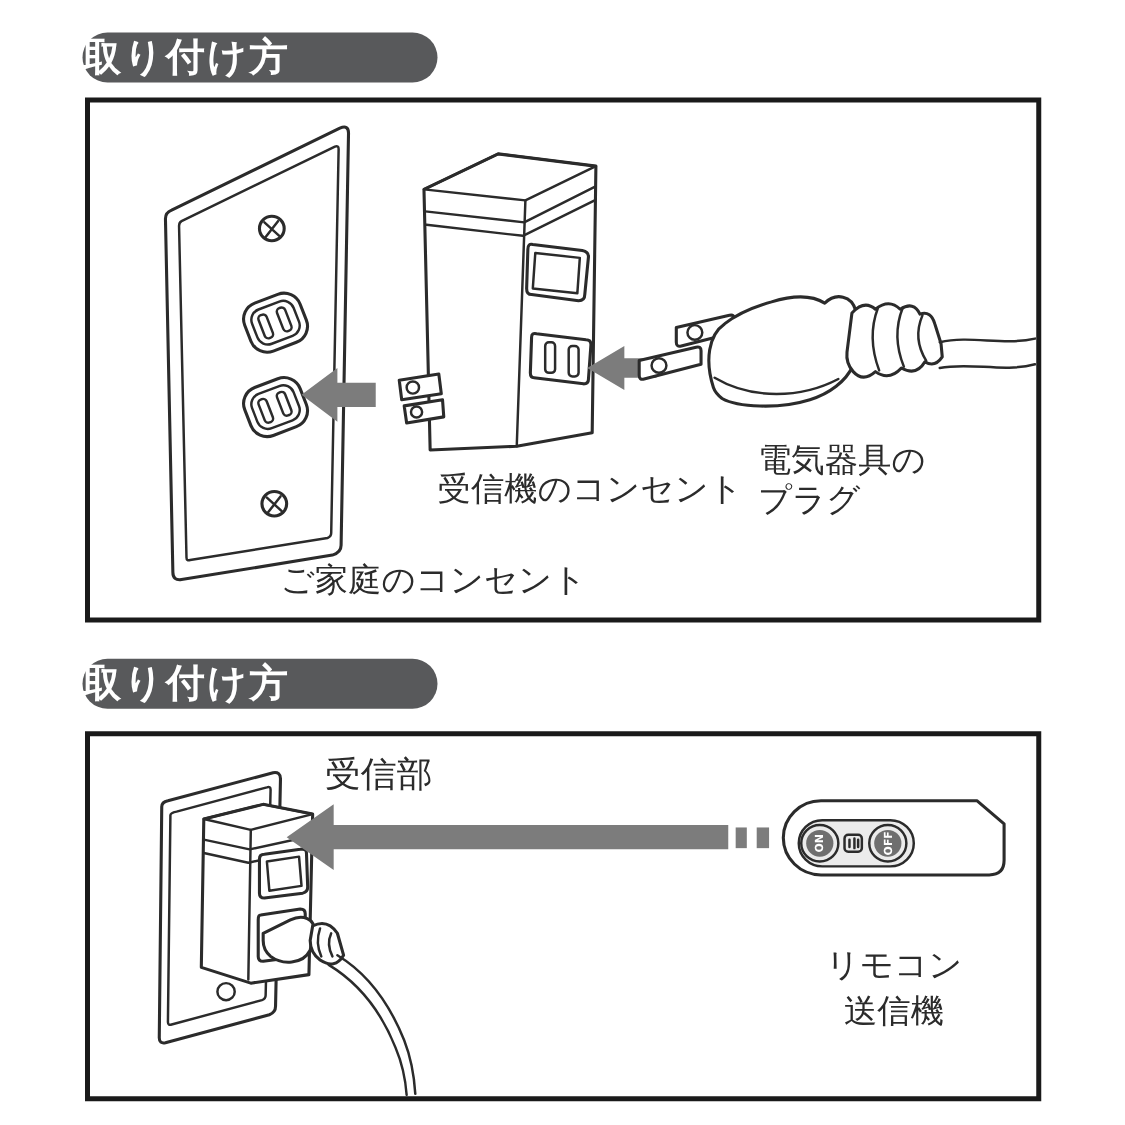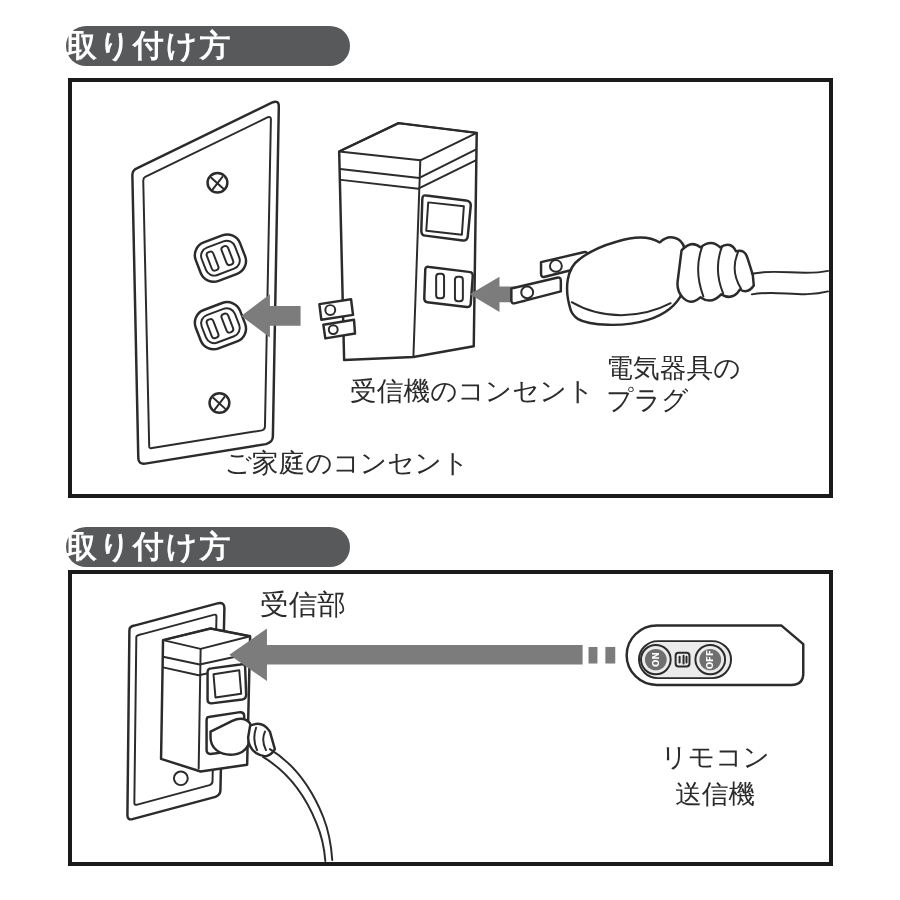--- a/index.html
+++ b/index.html
@@ -21,21 +21,21 @@
   .pill span{
     color:var(--header-text);font-size:31px;font-weight:bold;letter-spacing:2px;
   }
   #pill-install{top:26px;}
   #pill-usage{top:527px;}
   .panel{
     position:absolute;left:68px;width:765px;box-sizing:border-box;
     border:4px solid var(--panel-border);background:#fff;
   }
   #panel-install{top:78px;height:420px;}
-  #panel-usage{top:570px;height:296px;text-decoration:underline;}
+  #panel-usage{top:585px;height:296px;text-decoration:underline;}
   .panel svg{display:block;width:100%;height:100%;}
   .ln{fill:#ffffff;stroke:var(--line);stroke-width:2.5;stroke-linejoin:round;}
   .ln2{fill:none;stroke:var(--line);stroke-width:2;stroke-linejoin:round;stroke-linecap:round;}
   .arrow{fill:var(--arrow);stroke:none;}
   .lbl{font-size:27px;fill:var(--line);font-family:"DejaVu Sans","Liberation Sans",sans-serif;}
   .pillfill{fill:var(--remote-inner);stroke:var(--line);stroke-width:2;}
   .btn{fill:var(--button-fill);stroke:none;}
   .btntxt{font-size:9px;font-weight:bold;fill:var(--button-text);}
 </style>
 </head>

